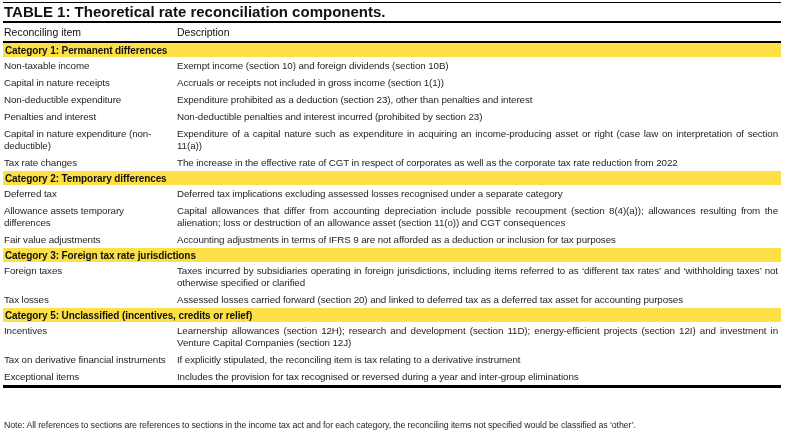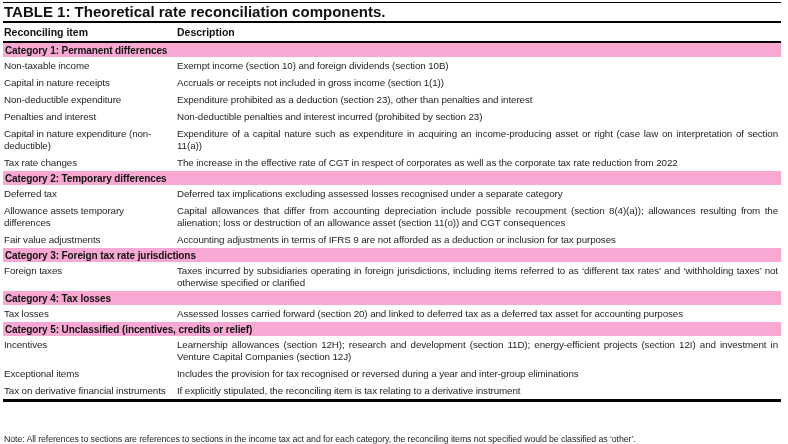--- a/index.html
+++ b/index.html
@@ -27,34 +27,34 @@
     border-collapse: collapse;
     border-top: 2px solid #000;
     border-bottom: 3px solid #000;
     table-layout: fixed;
   }
   col.c1 { width: 173px; }
   th {
     text-align: left;
     font-size: 10.5px;
     line-height: 12px;
-    font-weight: bold;
+    font-weight: normal;
     padding: 3px 2px 3px 1px;
     border-bottom: 2px solid #000;
     color: #111;
   }
   td {
     vertical-align: top;
     font-size: 9.8px;
     line-height: 12px;
     padding: 2.5px 3px 2.5px 1px;
     letter-spacing: -0.1px;
   }
   td.cat {
-    background: #f9a8d4;
+    background: #fde047;
     font-weight: bold;
     font-size: 10px;
     line-height: 11px;
     padding: 1.5px 2px 1.5px 2px;
     color: #111;
   }
   td.item { padding-right: 6px; }
   td.desc { text-align: justify; }
 
   .notes { padding: 3px 0 0 1px; }
@@ -128,40 +128,37 @@
           <td class="desc">Accounting adjustments in terms of IFRS 9 are not afforded as a deduction or inclusion for tax purposes</td>
         </tr>
         <tr>
           <td colspan="2" class="cat">Category 3: Foreign tax rate jurisdictions</td>
         </tr>
         <tr>
           <td class="item">Foreign taxes</td>
           <td class="desc">Taxes incurred by subsidiaries operating in foreign jurisdictions, including items referred to as ‘different tax rates’ and ‘withholding taxes’ not otherwise specified or clarified</td>
         </tr>
         <tr>
-          <td colspan="2" class="cat">Category 4: Tax losses</td>
-        </tr>
-        <tr>
           <td class="item">Tax losses</td>
           <td class="desc">Assessed losses carried forward (section 20) and linked to deferred tax as a deferred tax asset for accounting purposes</td>
         </tr>
         <tr>
           <td colspan="2" class="cat">Category 5: Unclassified (incentives, credits or relief)</td>
         </tr>
         <tr>
           <td class="item">Incentives</td>
           <td class="desc">Learnership allowances (section 12H); research and development (section 11D); energy-efficient projects (section 12I) and investment in Venture Capital Companies (section 12J)</td>
         </tr>
         <tr>
+          <td class="item">Tax on derivative financial instruments</td>
+          <td class="desc">If explicitly stipulated, the reconciling item is tax relating to a derivative instrument</td>
+        </tr>
+        <tr>
           <td class="item">Exceptional items</td>
           <td class="desc">Includes the provision for tax recognised or reversed during a year and inter-group eliminations</td>
-        </tr>
-        <tr>
-          <td class="item">Tax on derivative financial instruments</td>
-          <td class="desc">If explicitly stipulated, the reconciling item is tax relating to a derivative instrument</td>
         </tr>
       </tbody>
   </table>
 
   <div class="notes">
     <div class="note-line">Note: All references to sections are references to sections in the income tax act and for each category, the reconciling items not specified would be classified as ‘other’.</div>
     <div class="note-line">CGT, capital gains tax; IFRS, international financial reporting standards.</div>
   </div>
 
 </div>

